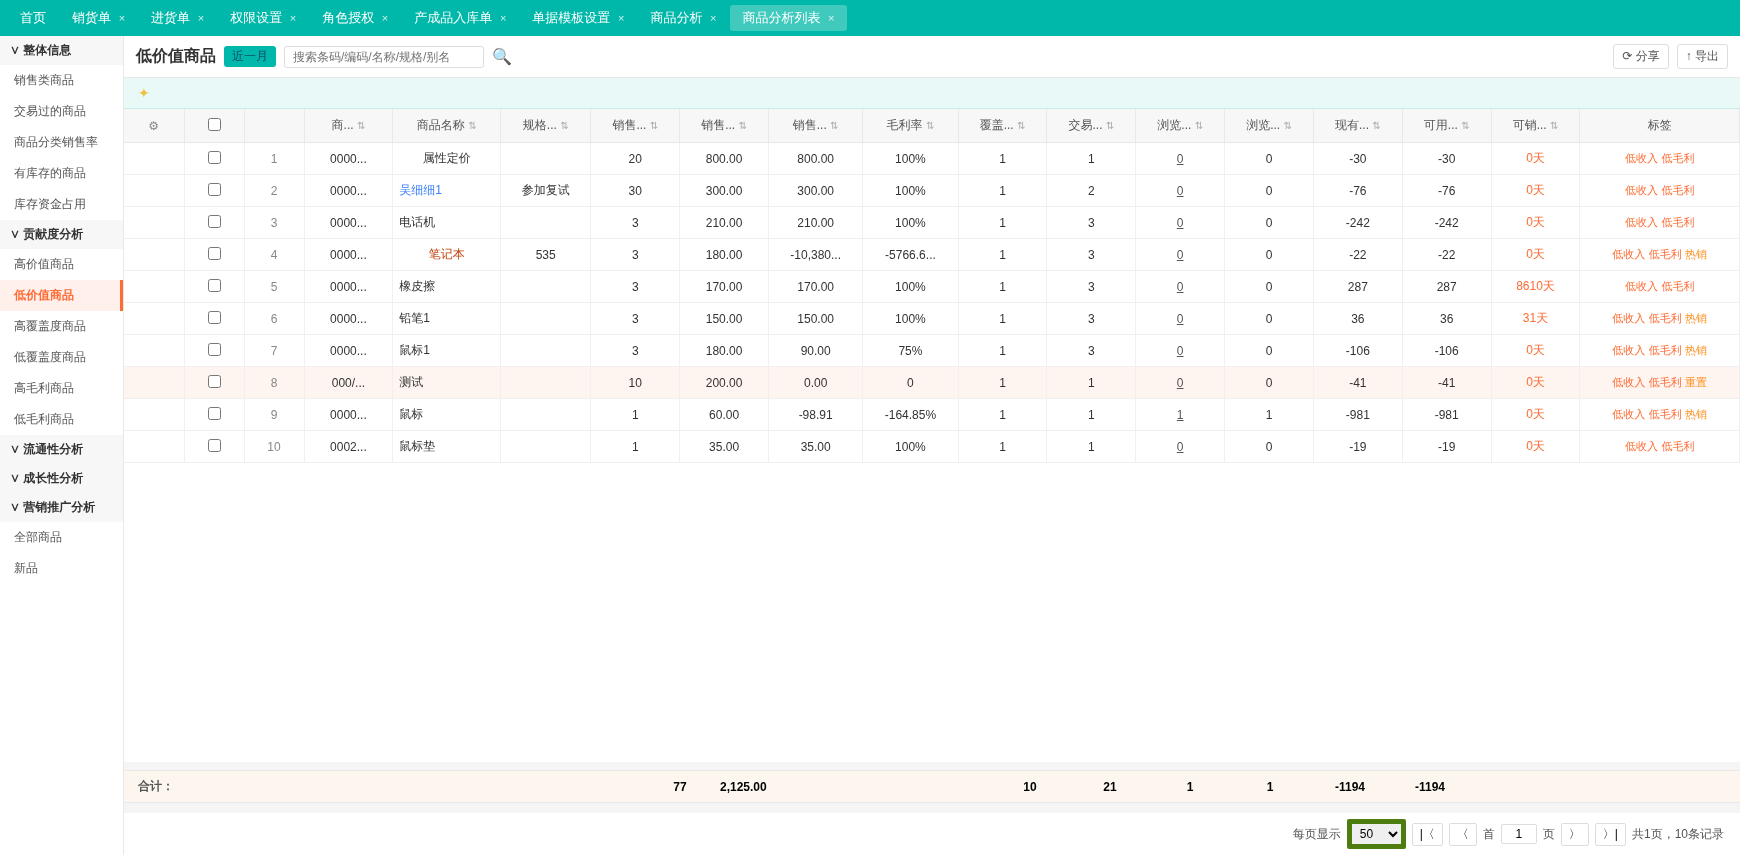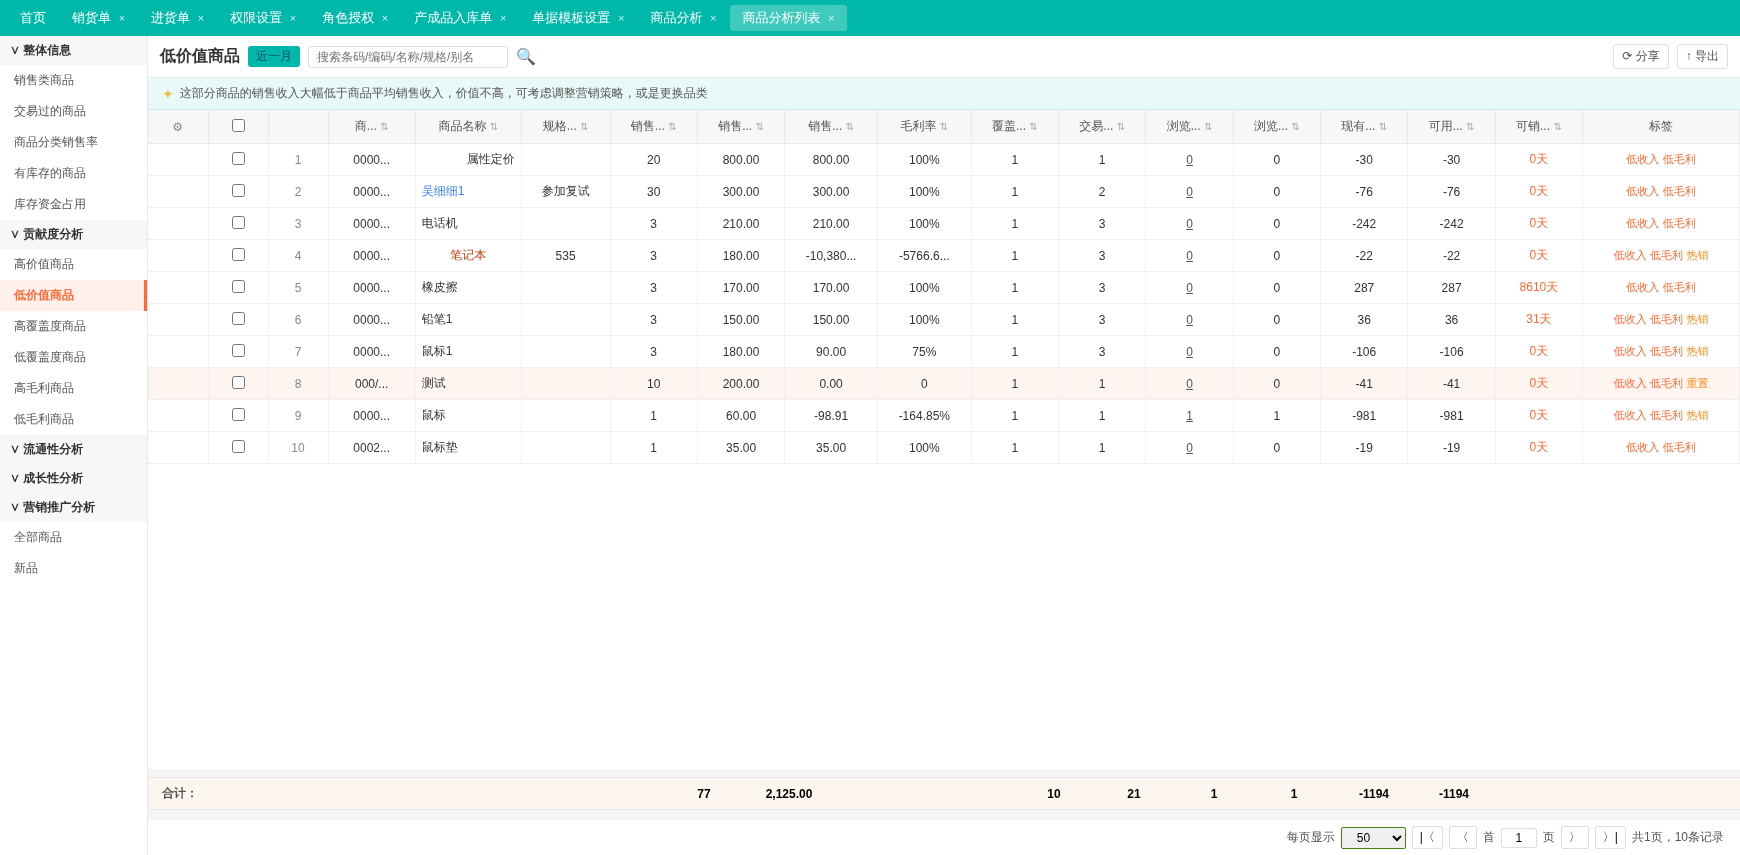--- a/index.html
+++ b/index.html
@@ -26,21 +26,21 @@
     .nav-item .close-x { margin-left: 4px; font-size: 11px; opacity: 0.8; }
 
     
     .main-layout {
       display: flex;
       height: calc(855px - 36px);
     }
 
     
     .sidebar {
-      width: 148px;
+      width: 124px;
       background: #fff;
       border-right: 1px solid #e8e8e8;
       overflow-y: auto;
       flex-shrink: 0;
     }
     .sidebar-group-title {
       background: #f7f7f7;
       padding: 6px 10px;
       color: #333;
       font-weight: bold;
@@ -195,22 +195,22 @@
       font-size: 12px;
     }
     .page-input {
       width: 36px;
       border: 1px solid #ddd;
       text-align: center;
       padding: 2px 4px;
       border-radius: 2px;
     }
     .per-page-select {
-      border: 1px solid #4d7c0f;
-      padding: 2px 11px;
+      border: 5px solid #4d7c0f;
+      padding: 2px 4px;
       border-radius: 2px;
       font-size: 12px;
     }
     .scroll-bar-area {
       height: 10px;
       background: #f5f5f5;
     }
     .checkbox-cell { width: 30px; }
     .num-cell { width: 36px; color: #888; }
     .settings-icon { cursor: pointer; color: #888; }
@@ -261,21 +261,20 @@
       <input class="search-box" type="text" placeholder="搜索条码/编码/名称/规格/别名" style="">
       <span style="color:#00b8a9; font-size:16px; cursor:pointer;">🔍</span>
       <div class="header-actions">
         <button class="header-btn">⟳ <span>分享</span></button>
         <button class="header-btn">↑ <span>导出</span></button>
       </div>
     </div>
 
     <div class="info-bar">
       <span class="info-icon">✦</span>
-      <span>这部分商品的销售收入大幅低于商品平均销售收入，价值不高，可考虑调整营销策略，或是更换品类</span>
     </div>
 
     <div class="table-container">
       <table>
         <thead>
           <tr>
             <th style="width:36px;"><span class="settings-icon">⚙</span></th>
             <th style="width:30px;"><input type="checkbox" style=""></th>
             <th></th>
             <th>商... <span class="sort-icon">⇅</span></th>
@@ -294,21 +293,21 @@
             <th>可销... <span class="sort-icon">⇅</span></th>
             <th>标签</th>
           </tr>
         </thead>
         <tbody id="table-body">
         <tr>
       <td></td>
       <td class="checkbox-cell"><input type="checkbox" style=""></td>
       <td class="num-cell">1</td>
       <td>0000...</td>
-      <td style="text-align:right; cursor:pointer; color:#333;">属性定价</td>
+      <td style="text-align:center; cursor:pointer; color:#333;">属性定价</td>
       <td></td>
       <td>20</td>
       <td>800.00</td>
       <td>800.00</td>
       <td>100%</td>
       <td>1</td>
       <td>1</td>
       <td><span class="underline-link">0</span></td>
       <td>0</td>
       <td>-30</td>
@@ -502,21 +501,21 @@
 
     <div class="footer">
       <div class="totals-row">
         <span style="width:180px; padding-left:14px; font-weight:bold; color:#555;">合计：</span>
         <span style="width:36px;"></span>
         <span style="width:30px;"></span>
         <span style="width:80px; text-align:center;"></span>
         <span style="width:120px; text-align:center;"></span>
         <span style="width:70px; text-align:center;"></span>
         <span style="width:80px; text-align:center; font-weight:bold;">77</span>
-        <span style="width:90px; text-align:center; font-weight:bold;">2,125.00</span>
+        <span style="width:90px; text-align:left; font-weight:bold;">2,125.00</span>
         <span style="width:90px; text-align:center;"></span>
         <span style="width:90px; text-align:center;"></span>
         <span style="width:80px; text-align:center; font-weight:bold;">10</span>
         <span style="width:80px; text-align:center; font-weight:bold;">21</span>
         <span style="width:80px; text-align:center; font-weight:bold;">1</span>
         <span style="width:80px; text-align:center; font-weight:bold;">1</span>
         <span style="width:80px; text-align:center; font-weight:bold;">-1194</span>
         <span style="width:80px; text-align:center; font-weight:bold;">-1194</span>
       </div>
       <div class="scroll-bar-area"></div>

